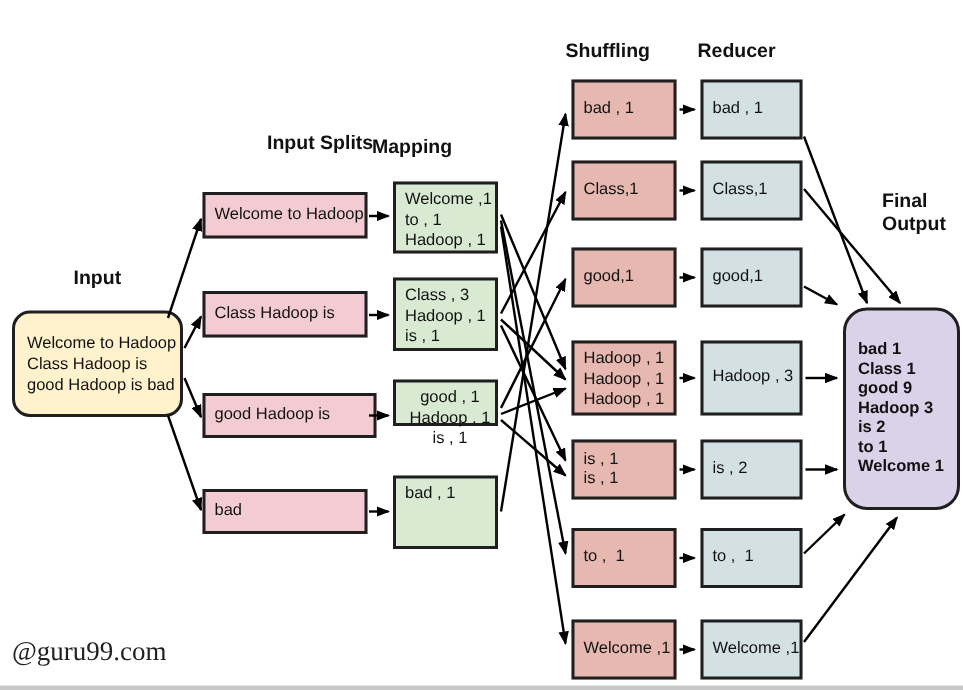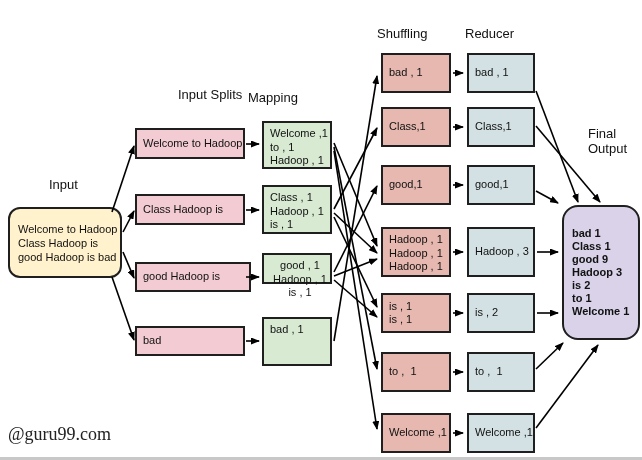--- a/index.html
+++ b/index.html
@@ -5,21 +5,21 @@
   html,body{margin:0;padding:0;}
   .canvas{
     position:relative;
     width:642px;height:460px;
     background:var(--background,#fff);
     font-family:"Liberation Sans", sans-serif;
     overflow:hidden;
   }
   .col-label{
     position:absolute;
-    font-weight:normal;
+    font-weight:bold;
     font-size:13px;
     color:#111;
     white-space:pre;
   }
   .box{
     position:absolute;
     box-sizing:border-box;
     border:2px solid var(--border,#1f1f1f);
     display:flex;
     flex-direction:column;
@@ -150,21 +150,21 @@
   <div class="box split-box" style="left:135px;top:326px;width:110px;height:30px;">
     <div class="ln">bad</div>
   </div>
 
   <div class="box map-box top-align" style="left:262px;top:121px;width:70px;height:48px;">
     <div class="ln">Welcome ,1</div>
     <div class="ln">to , 1</div>
     <div class="ln">Hadoop , 1</div>
   </div>
   <div class="box map-box top-align" style="left:262px;top:185px;width:70px;height:49px;">
-    <div class="ln">Class , 1</div>
+    <div class="ln">Class , 3</div>
     <div class="ln">Hadoop , 1</div>
     <div class="ln">is , 1</div>
   </div>
   <div class="box map-box top-align" style="left:262px;top:253px;width:70px;height:31px;text-align:center;">
     <div class="ln">good , 1</div>
     <div class="ln">Hadoop , 1</div>
     <div class="ln">is , 1</div>
   </div>
   <div class="box map-box top-align" style="left:262px;top:317px;width:70px;height:49px;">
     <div class="ln">bad , 1</div>

